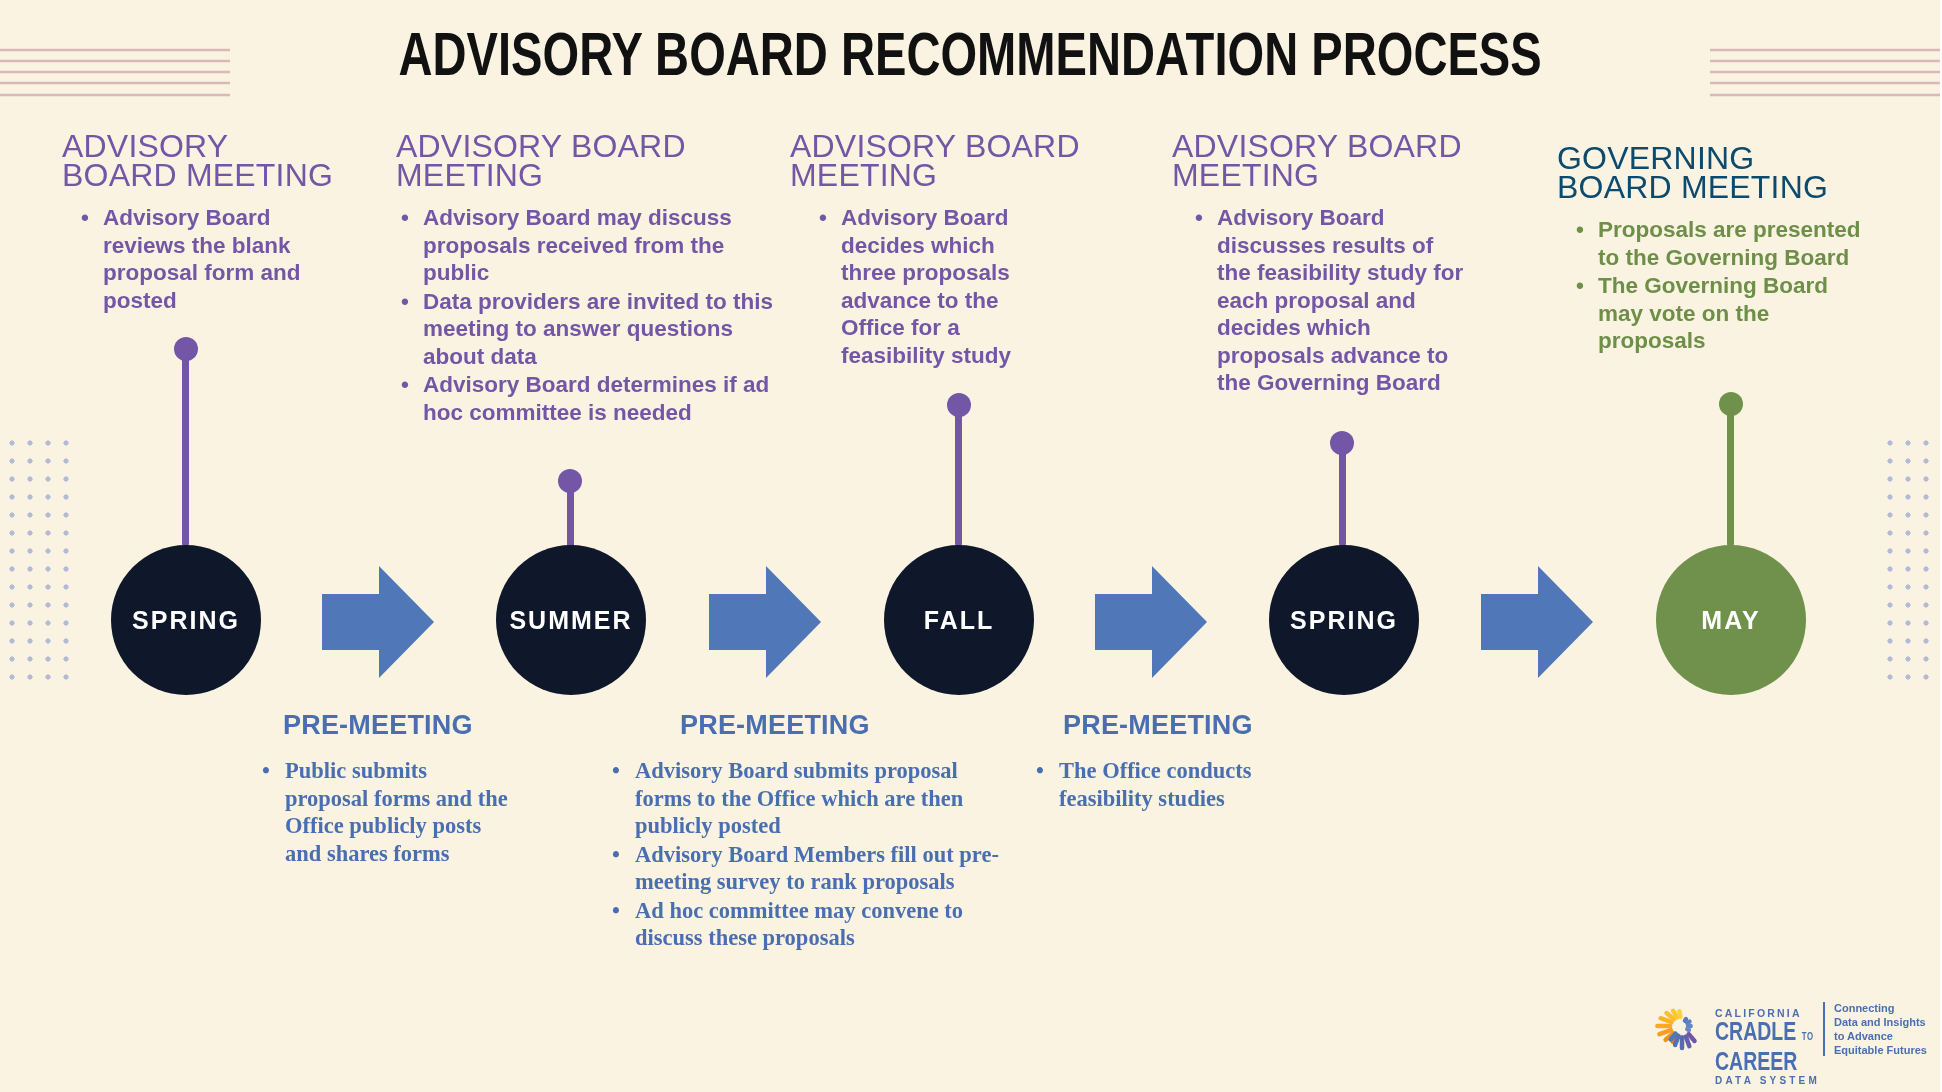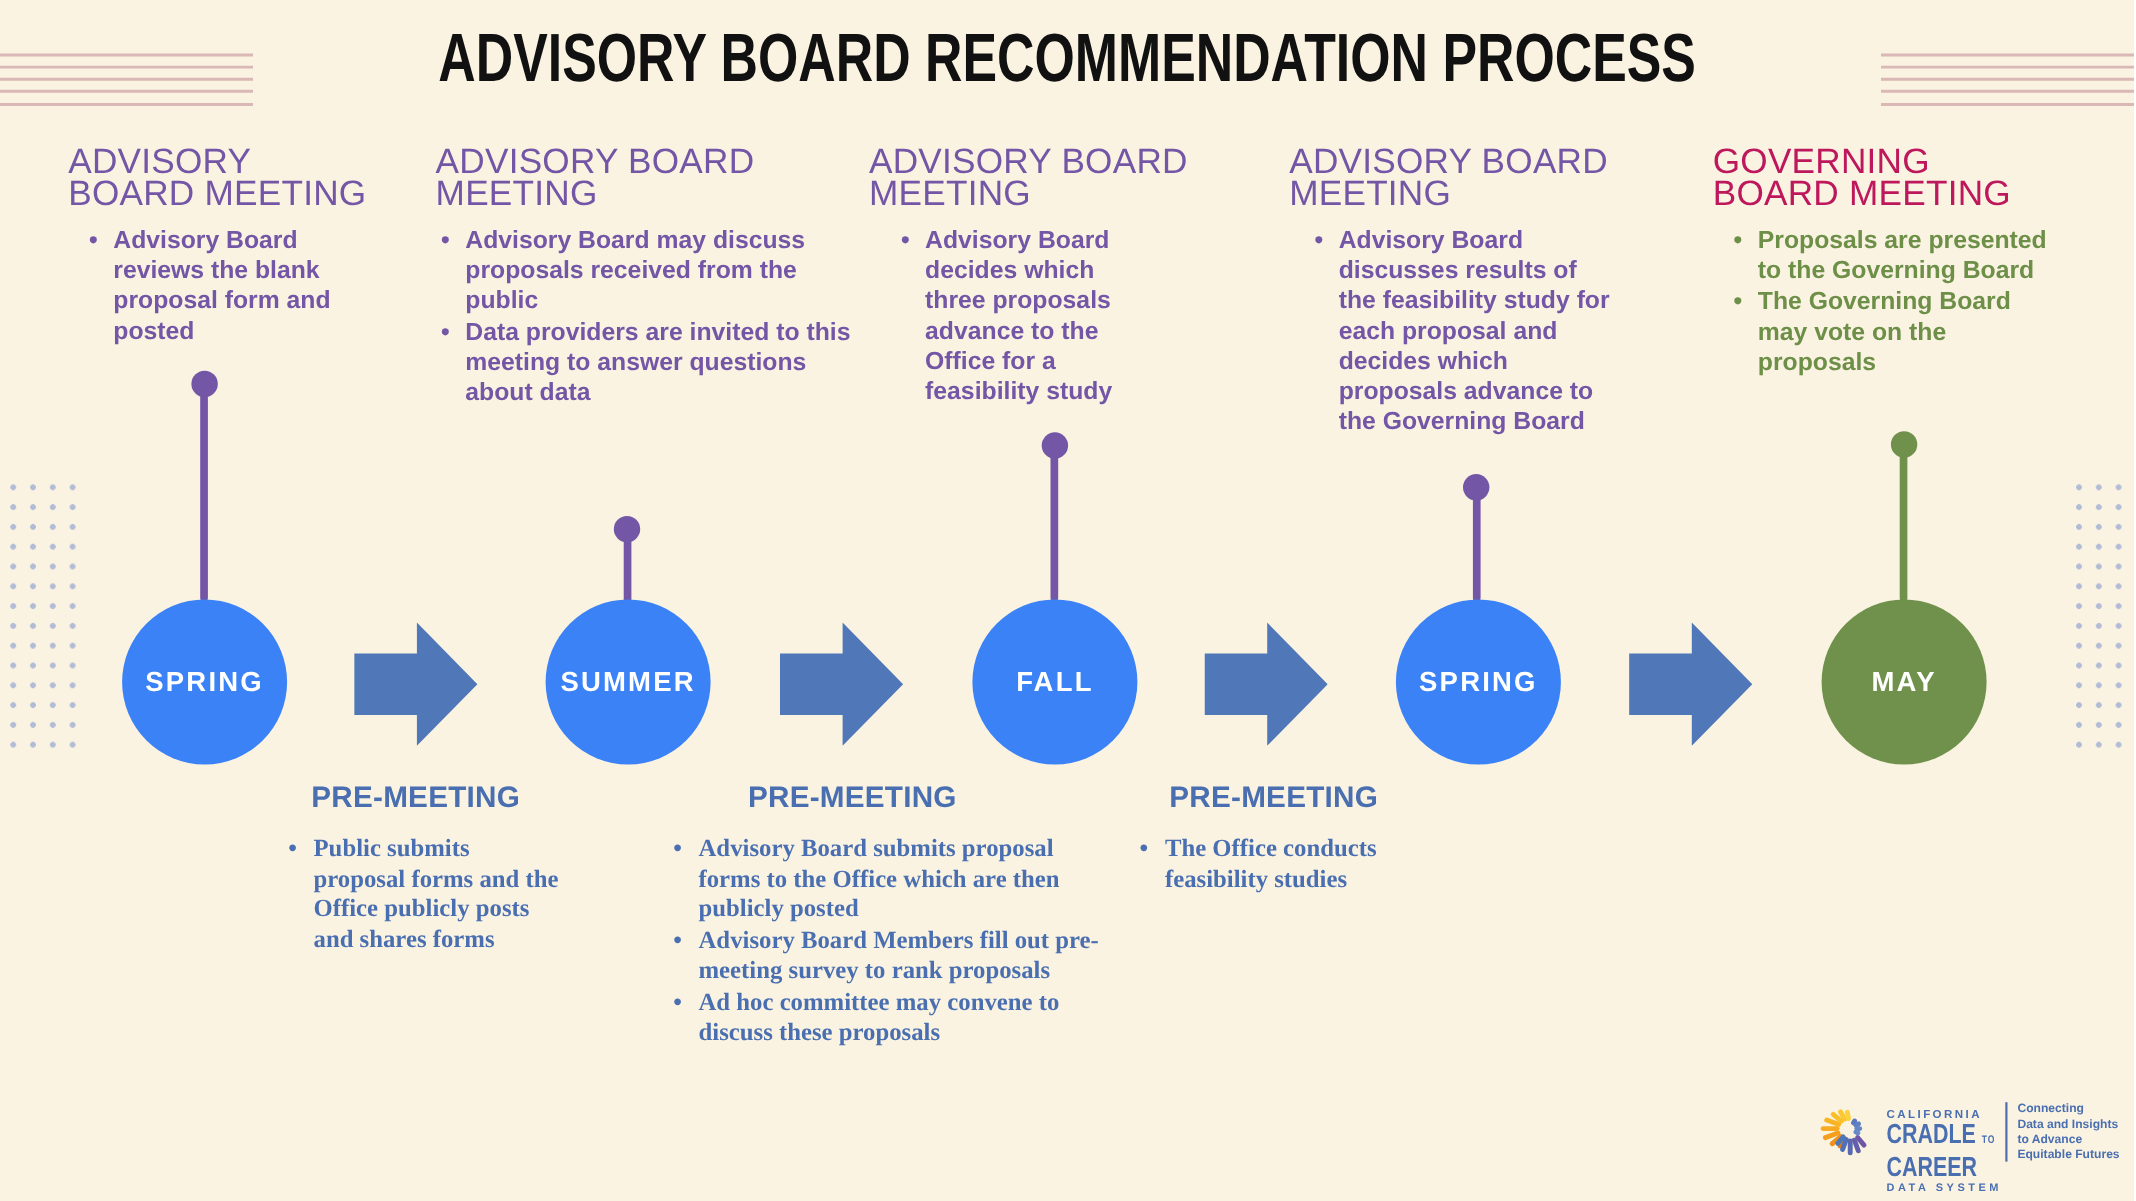--- a/index.html
+++ b/index.html
@@ -26,21 +26,21 @@
     background-size:18px 18px;
   }
   .dotgrid.left{left:3px; width:72px;}
   .dotgrid.right{left:1881px; width:54px;}
   
   .mcol{position:absolute; top:132px;}
   .m-head{
     font-size:32px; line-height:29px; font-weight:400; text-align:left;
     color:#7456a6; letter-spacing:0.2px;
   }
-  .m-head.green{color:#be185d;}
+  .m-head.green{color:#0c4a6e;margin-top:12px;}
   ul.blist{list-style:none; margin:14px 0 0 0; padding:0;}
   ul.blist li{
     position:relative; padding-left:27px; font-size:22.5px; line-height:27.5px;
     font-weight:700; color:#7456a6; margin-bottom:1px;
   }
   ul.blist li::before{content:"\2022"; position:absolute; left:5px; top:0;}
   ul.blist.blue li{color:#4a6fb1;}
   ul.blist.green li{color:#6d8f47;}
   
   .pmcol{position:absolute; top:710px;}
@@ -48,21 +48,21 @@
   .pmcol ul.blist{margin-top:16px;}
   .pmcol ul.blist li{padding-left:31px;font-family:Liberation Serif, serif;}
   .pmcol ul.blist li::before{left:8px;}
   
   .stage-circle{
     position:absolute; top:545px; width:150px; height:150px; border-radius:50%;
     display:flex; align-items:center; justify-content:center;
     color:#ffffff; font-size:25px; font-weight:700; letter-spacing:2px;
     z-index:3;
   }
-  .stage-circle.purple{background:#3b82f6;}
+  .stage-circle.purple{background:#0f172a;}
   .stage-circle.green{background:#70914b;}
   .stem{position:absolute; width:7px; border-radius:4px; background:#7456a6; z-index:1;}
   .stem.green{background:#70914b;}
   .stem-dot{position:absolute; width:24px; height:24px; border-radius:50%; background:#7456a6; z-index:2;}
   .stem-dot.green{background:#70914b;}
   .arrow{position:absolute; top:566px; width:112px; height:112px;}
   
   .logo-mark{position:absolute; left:1650px; top:984px;}
   .lg-text{position:absolute; left:1715px; top:988px; color:#4a6fb1;margin-top:19px;}
   .lg-calif{font-size:10.5px; font-weight:700; letter-spacing:2.2px;}
@@ -110,20 +110,21 @@
     <ul class="blist" style="margin-left:14px; width:250px;">
       <li>Advisory Board reviews the blank proposal form and posted</li>
     </ul>
   </div>
 
   <div class="mcol" style="left:396px; width:340px;">
     <div class="m-head">ADVISORY BOARD MEETING</div>
     <ul class="blist" style="width:392px;">
       <li>Advisory Board may discuss proposals received from the public</li>
       <li>Data providers are invited to this meeting to answer questions about data</li>
+      <li>Advisory Board determines if ad hoc committee is needed</li>
     </ul>
   </div>
 
   <div class="mcol" style="left:790px; width:300px;">
     <div class="m-head">ADVISORY BOARD MEETING</div>
     <ul class="blist" style="margin-left:24px; width:240px;">
       <li>Advisory Board decides which three proposals advance to the Office for a feasibility study</li>
     </ul>
   </div>
 

